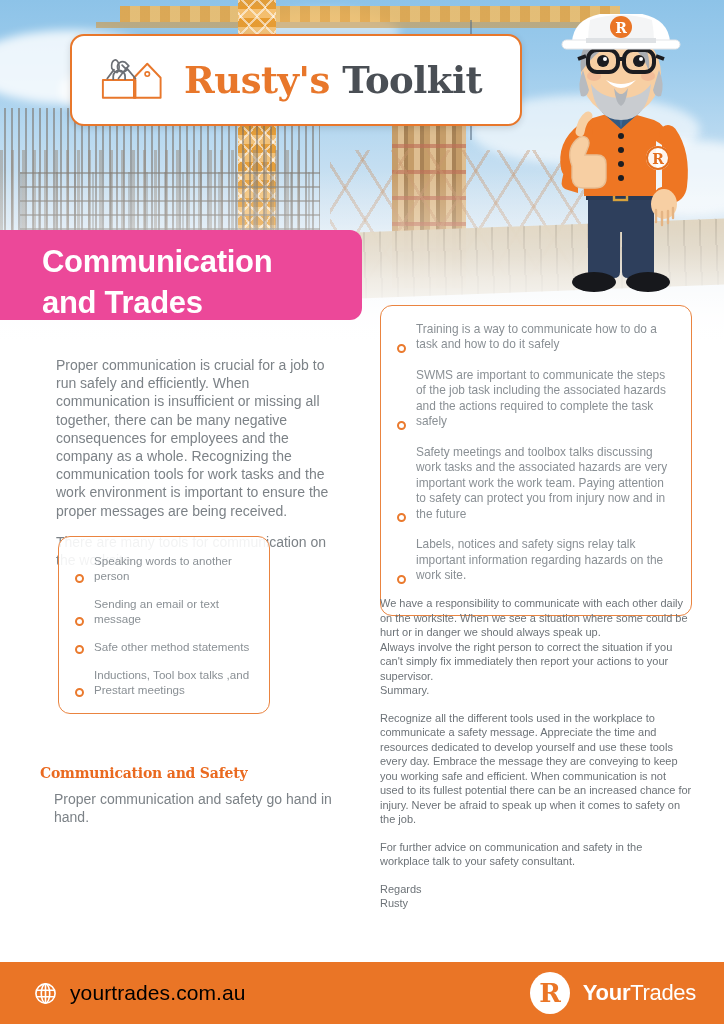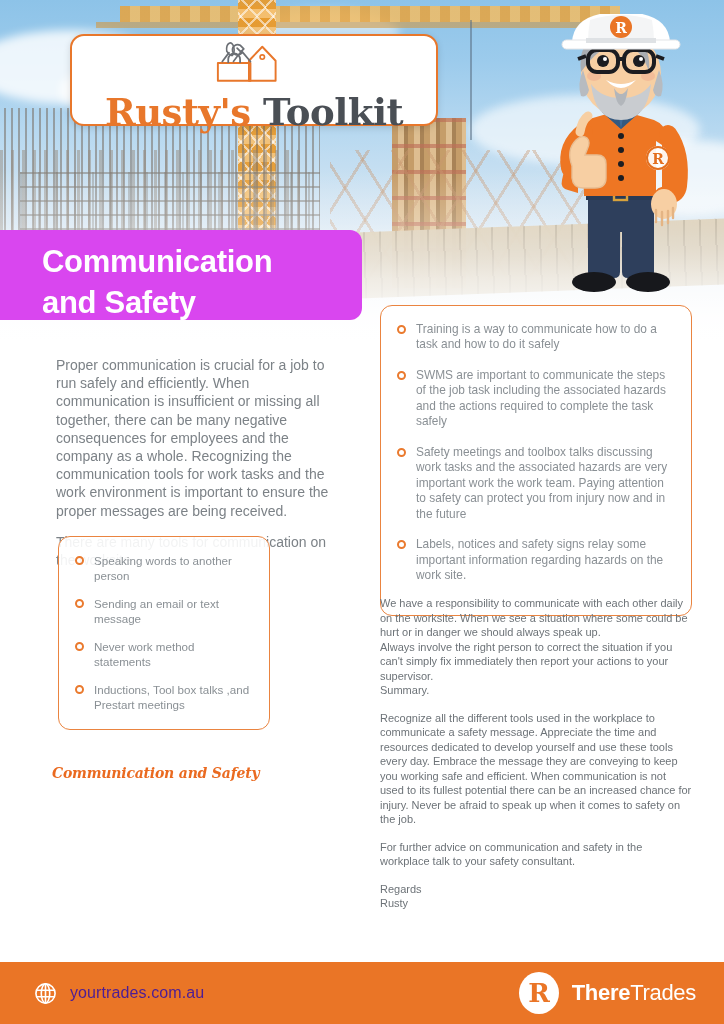--- a/index.html
+++ b/index.html
@@ -138,50 +138,49 @@
       rgba(255,255,255,.25) 30%,
       rgba(255,255,255,.72) 62%,
       rgba(255,255,255,.95) 85%,
       #ffffff 100%);
   }
 
   
   .header-card {
     position: absolute;
     left: 70px; top: 34px;
-    width: 368px; height: 92px;
+    width: 452px; height: 92px;
     background: #ffffff;
     border: 2px solid #e8772b;
     border-radius: 14px;
     display: flex;
     align-items: center;
     padding: 0 22px;
     box-shadow: 0 2px 7px rgba(0,0,0,.13);
-    flex-direction: column;
   }
   .brand-mark { width: 74px; height: 54px; flex: 0 0 auto; margin-right: 16px; }
   .brand-text {
     font-family: "DejaVu Serif", serif;
     font-weight: bold;
     font-size: 37px;
     letter-spacing: -0.5px;
     white-space: nowrap;
   }
   .brand-text .rusty { color: #e8772b; }
   .brand-text .toolkit { color: #4a4f55; }
 
   
   .mascot { position: absolute; left: 528px; top: 14px; width: 186px; height: 300px; }
 
   
   .title-banner {
     position: absolute;
     left: 0; top: 230px;
     width: 362px; height: 90px;
-    background: #d946ef;
+    background: #ec4899;
     border-top-right-radius: 12px;
     border-bottom-right-radius: 12px;
     padding: 12px 20px 0 42px;
   }
   .title-banner h1 {
     color: #ffffff;
     font-size: 31px;
     font-weight: bold;
     line-height: 1.32;
     letter-spacing: -0.3px;
@@ -207,21 +206,21 @@
     border-radius: 12px;
     padding: 16px 18px 16px 16px;
     background: rgba(255,255,255,0.90);
   }
   .box-left  { position: absolute; left: 58px;  top: 536px; width: 212px; }
   .box-right { position: absolute; left: 380px; top: 305px; width: 312px; }
 
   ul.bullets { list-style: none; }
   ul.bullets li {
     display: flex;
-    align-items: flex-start;
+    align-items: flex-end;
     color: #8a9095;
     font-size: 11.6px;
     line-height: 1.30;
     margin-bottom: 13px;
   }
   ul.bullets li:last-child { margin-bottom: 0; }
   .bullet-ring {
     flex: 0 0 auto;
     width: 9px; height: 9px;
     border: 2px solid #ea7a2e;
@@ -232,38 +231,38 @@
   .box-right ul.bullets li { font-size: 11.9px; margin-bottom: 15px; }
 
   
   .subhead {
     color: #ea6a20;
     font-family: "DejaVu Serif", serif;
     font-weight: bold;
     font-size: 14px;
     letter-spacing: -0.2px;
   }
-  .subblock { position: absolute; left: 52px; top: 765px; width: 300px; font-style: italic; }
+  .subblock { position: absolute; left: 40px; top: 765px; width: 300px; }
   .subblock .body { padding-left: 14px; }
 
   
   .footer {
     position: absolute;
     left: 0; bottom: 0;
     width: 724px; height: 62px;
     background: #ea7526;
     display: flex;
     align-items: center;
     justify-content: space-between;
     padding: 0 28px 0 34px;
   }
   .footer-left { display: flex; align-items: center; gap: 13px; }
   .footer-url {
-    color: #4c1d95;
-    font-size: 16px;
+    color: #000000;
+    font-size: 21px;
     letter-spacing: .1px;
   }
   .footer-right { display: flex; align-items: center; gap: 11px; }
   .yt-logo-text { color: #ffffff; font-size: 22px; letter-spacing: -.3px; white-space: nowrap; }
   .yt-logo-text b { font-weight: bold; }
   .yt-logo-text span { font-weight: normal; }
   .footer-sep {
     position: absolute; left: 0; bottom: 62px; width: 724px; height: 2px;
     background: #ffffff;
   }
@@ -388,21 +387,21 @@
     <rect x="34" y="26" width="118" height="9" rx="4.5" fill="none" stroke="#e3e5e8" stroke-width="1"></rect>
     <rect x="58" y="24" width="70" height="5" fill="#dfe2e5"></rect>
 
     <circle cx="93" cy="13" r="11" fill="#ea7526"></circle>
     <text x="93" y="19" font-family="DejaVu Serif, serif" font-size="14" font-weight="bold" fill="#ffffff" text-anchor="middle">R</text>
   </svg>
 
   <div class="title-banner">
     <h1>
       <span>Communication</span><br>
-      <span>and Safety</span>
+      <span>and Trades</span>
     </h1>
   </div>
 
   <div class="col-left">
     <p class="body">Proper communication is crucial for a job to run safely and efficiently. When communication is insufficient or missing all together, there can be many negative consequences for employees and the company as a whole. Recognizing the communication tools for work tasks and the work environment is important to ensure the proper messages are being received.</p>
     <div class="gap"></div>
     <p class="body">There are many tools for communication on the worksite</p>
   </div>
 
   <div class="bullet-box box-left">
@@ -410,52 +409,53 @@
       <li>
         <span class="bullet-ring"></span>
         <span>Speaking words to another person</span>
       </li>
       <li>
         <span class="bullet-ring"></span>
         <span>Sending an email or text message</span>
       </li>
       <li>
         <span class="bullet-ring"></span>
-        <span>Never work method statements</span>
+        <span>Safe other method statements</span>
       </li>
       <li>
         <span class="bullet-ring"></span>
         <span>Inductions, Tool box talks ,and Prestart meetings</span>
       </li>
     </ul>
   </div>
 
   <div class="subblock">
     <div class="subhead">Communication and Safety</div>
     <div class="gap-sm"></div>
+    <p class="body">Proper communication and safety go hand in hand.</p>
     <div class="gap"></div>
   </div>
 
   <div class="bullet-box box-right">
     <ul class="bullets">
       <li>
         <span class="bullet-ring"></span>
         <span>Training is a way to communicate how to do a task and how to do it safely</span>
       </li>
       <li>
         <span class="bullet-ring"></span>
         <span>SWMS are important to communicate the steps of the job task including the associated hazards and the actions required to complete the task safely</span>
       </li>
       <li>
         <span class="bullet-ring"></span>
         <span>Safety meetings and toolbox talks discussing work tasks and the associated hazards are very important work the work team. Paying attention to safety can protect you from injury now and in the future</span>
       </li>
       <li>
         <span class="bullet-ring"></span>
-        <span>Labels, notices and safety signs relay some important information regarding hazards on the work site.</span>
+        <span>Labels, notices and safety signs relay talk important information regarding hazards on the work site.</span>
       </li>
     </ul>
   </div>
 
   <div class="col-right" style="top:596px;">
     <p class="body" style="white-space: pre-line;">We have a responsibility to communicate with each other daily on the worksite. When we see a situation where some could be hurt or in danger we should always speak up.
 Always involve the right person to correct the situation if you can't simply fix immediately then report your actions to your supervisor.
  Summary.</p>
     <div class="gap"></div>
     <p class="body">Recognize all the different tools used in the workplace to communicate a safety message. Appreciate the time and resources dedicated to develop yourself and use these tools every day. Embrace the message they are conveying to keep you working safe and efficient. When communication is not used to its fullest potential there can be an increased chance for injury. Never be afraid to speak up when it comes to safety on the job.</p>
@@ -475,18 +475,18 @@
         <path d="M2.4 8.6 h19.2 M2.4 15.4 h19.2 M12 2 v20" fill="none" stroke="#ffffff" stroke-width="1.7"></path>
       </svg>
       <span class="footer-url">yourtrades.com.au</span>
     </div>
     <div class="footer-right">
       <svg width="44" height="44" viewBox="0 0 44 44">
         <ellipse cx="22" cy="22" rx="20" ry="21" fill="#ffffff"></ellipse>
         <text x="22" y="31" font-family="DejaVu Serif, serif" font-size="26" font-weight="bold" fill="#ea7526" text-anchor="middle">R</text>
       </svg>
       <div class="yt-logo-text">
-        <b>There</b><span>Trades</span>
+        <b>Your</b><span>Trades</span>
       </div>
     </div>
   </div>
 
 </div>
 
 </body></html>

